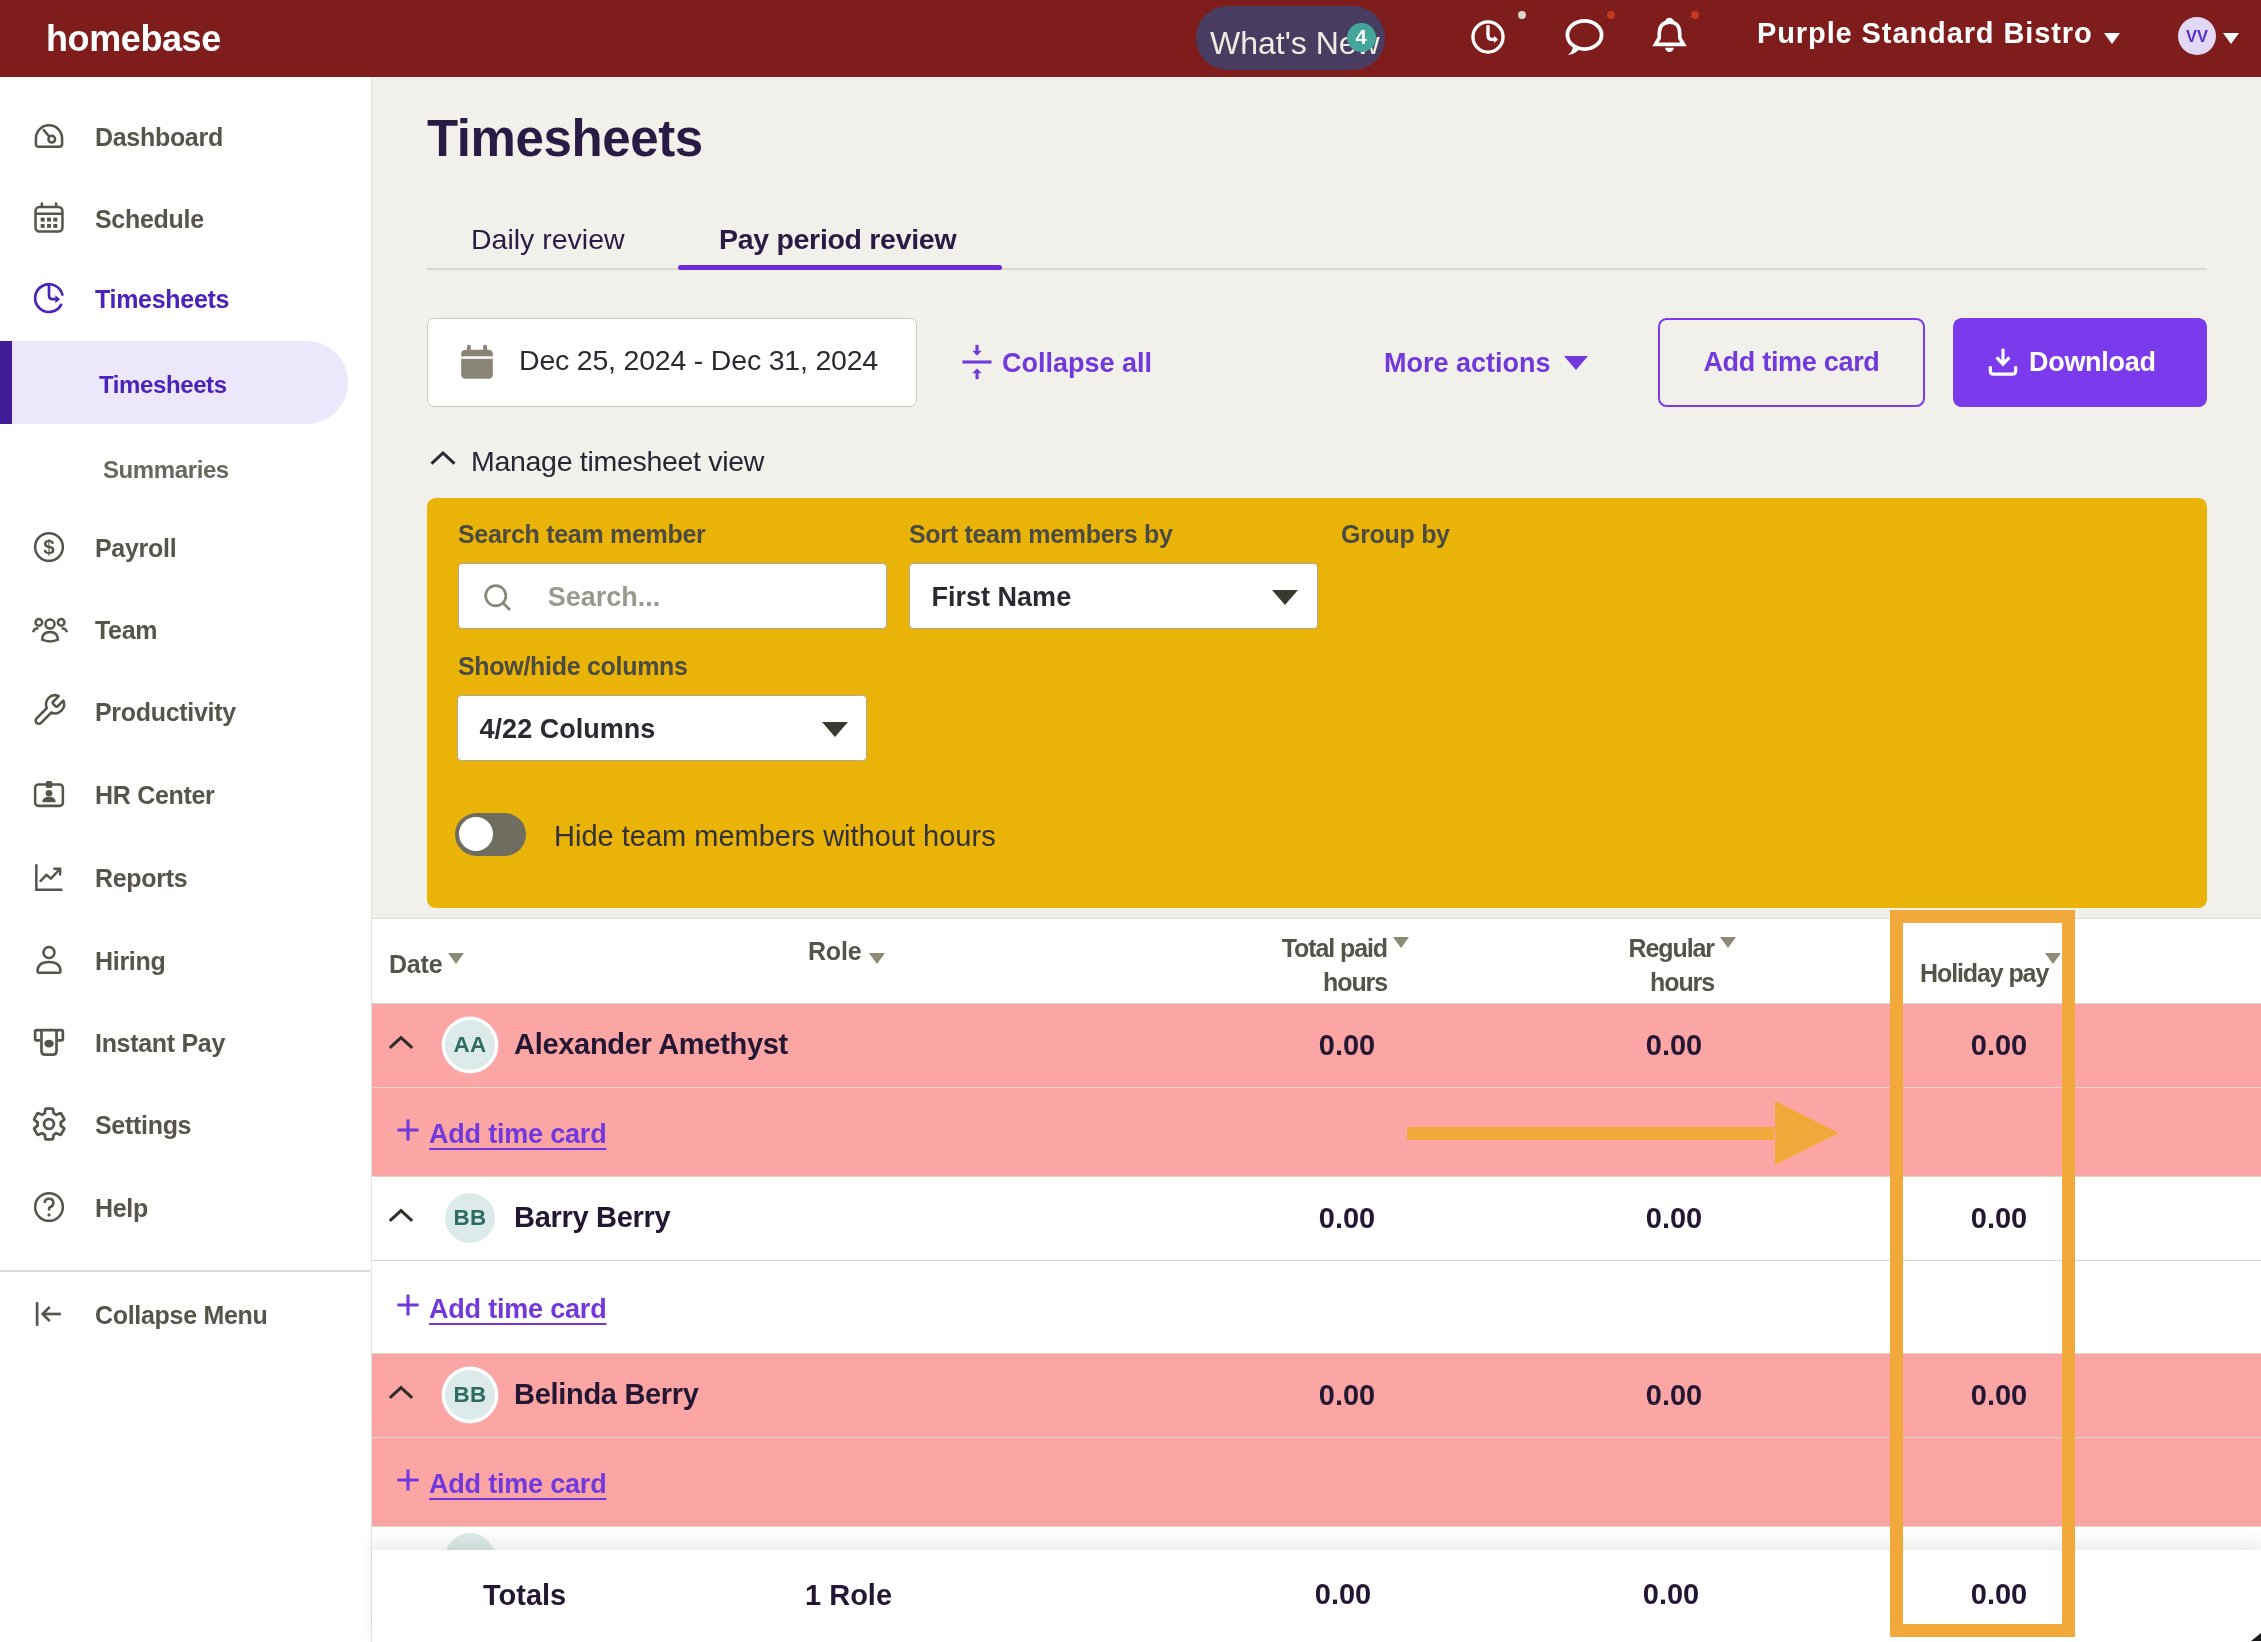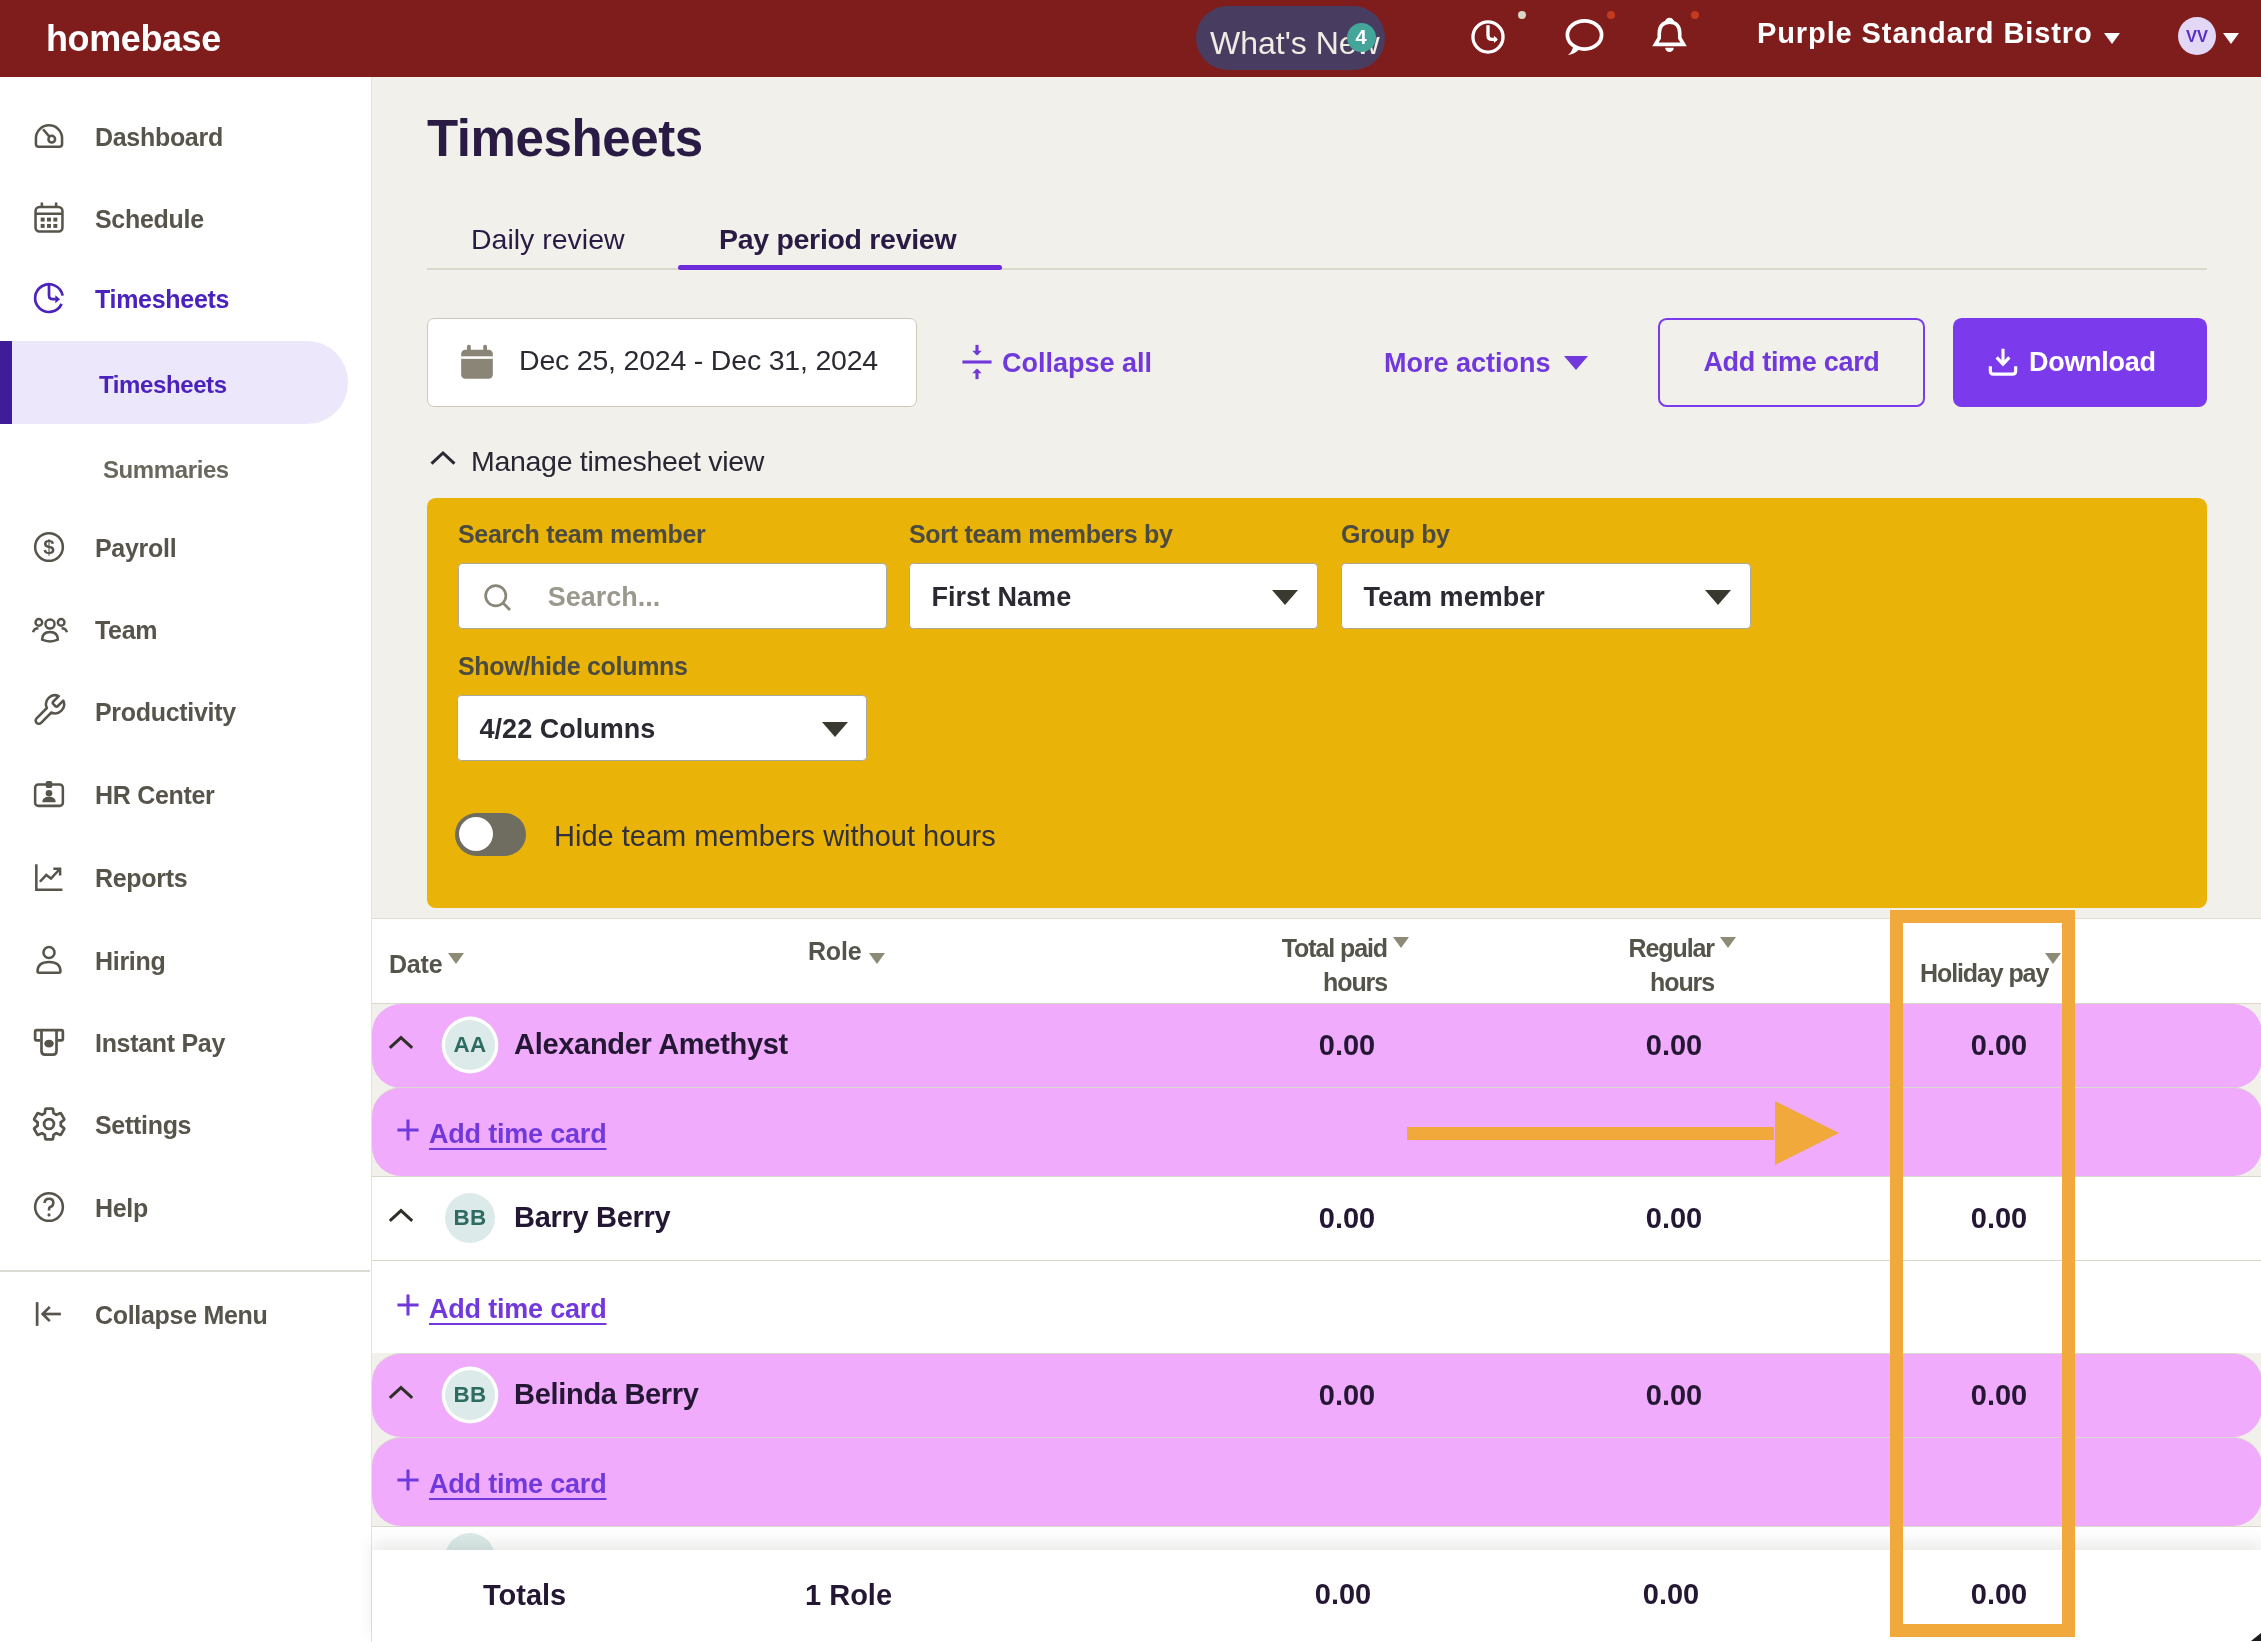--- a/index.html
+++ b/index.html
@@ -64,21 +64,21 @@
   .caretd { position:absolute; width:0; height:0; border-left:13px solid transparent; border-right:13px solid transparent; border-top:15.5px solid #3A392F; }
   .toggle { position:absolute; left:28px; top:315px; width:71px; height:43px; border-radius:21.6px; background:#6F6D60; }
   .toggle .knob { position:absolute; left:4.3px; top:4.3px; width:34px; height:34px; border-radius:50%; background:#fff; }
 
   
   .thead { position:absolute; left:372px; top:918px; width:1890px; height:86px; background:#fff;
            border-top:0.9px solid #DEDDD4; border-bottom:0.9px solid #D9D8CB; }
   .hlbl { position:absolute; font-size:25px; font-weight:700; color:#55544A; letter-spacing:-0.2px; white-space:nowrap; }
   .caretg { position:absolute; width:0; height:0; border-left:8.6px solid transparent; border-right:8.6px solid transparent; border-top:11.2px solid #8D8B76; }
   .row { position:absolute; left:372px; width:1890px; border-top:0.9px solid #D9D8CB; }
-  .row.beige { background:#f0abfc;border-radius:29px; }
+  .row.beige { background:#fca5a5; }
   .row.white { background:#FFFFFF; }
   .chev { position:absolute; }
   .avatar { position:absolute; left:445px; width:50px; height:50px; border-radius:50%; background:#DCEBE9;
             box-shadow:0 0 0 3.4px #fff; color:#2E6B63; font-size:22.4px; font-weight:700; text-align:center; line-height:50px; letter-spacing:0.4px;}
   .pname { position:absolute; font-size:29px; font-weight:700; color:#241733; letter-spacing:-0.3px; white-space:nowrap; }
   .val { position:absolute; width:138px; text-align:center; font-size:29px; font-weight:700; color:#241733; }
   .addlink { position:absolute; font-size:27px; font-weight:700; color:#7139DC;
              text-decoration:underline; text-decoration-thickness:2.2px; text-underline-offset:5.2px; letter-spacing:-0.2px; }
   .plus { position:absolute; left:395px; color:#7139DC; }
   .totals { position:absolute; left:372px; top:1550px; width:1890px; height:92px; background:#fff;
@@ -292,24 +292,20 @@
       <svg class="abs" style="left:21px;top:15.5px;" width="36" height="36" viewBox="0 0 48 48" fill="none" stroke="#8A8779" stroke-width="3.6">
         <circle cx="21" cy="21" r="13.5"></circle>
         <path d="M31 31 L40 40"></path>
       </svg>
       <div class="val" style="left:76px;color:#9B998E;">Search...</div>
     </div>
     <div class="finput" style="left:482px;top:65px;width:409px;">
       <div class="val">First Name</div>
       <div class="caretd" style="left:362px;top:26px;"></div>
     </div>
-    <div class="finput" style="left:914px;top:65px;width:410px;">
-      <div class="val">Team member</div>
-      <div class="caretd" style="left:363px;top:26px;"></div>
-    </div>
     <div class="flabel" style="left:31px;top:154px;">Show/hide columns</div>
     <div class="finput" style="left:30px;top:197px;width:410px;">
       <div class="val">4/22 Columns</div>
       <div class="caretd" style="left:364px;top:26px;"></div>
     </div>
     <div class="toggle">
         <div class="knob"></div>
       </div>
     <div style="position:absolute;left:127px;top:322px;font-size:29px;color:#32313B;white-space:nowrap;">Hide team members without hours</div>
   </div>

